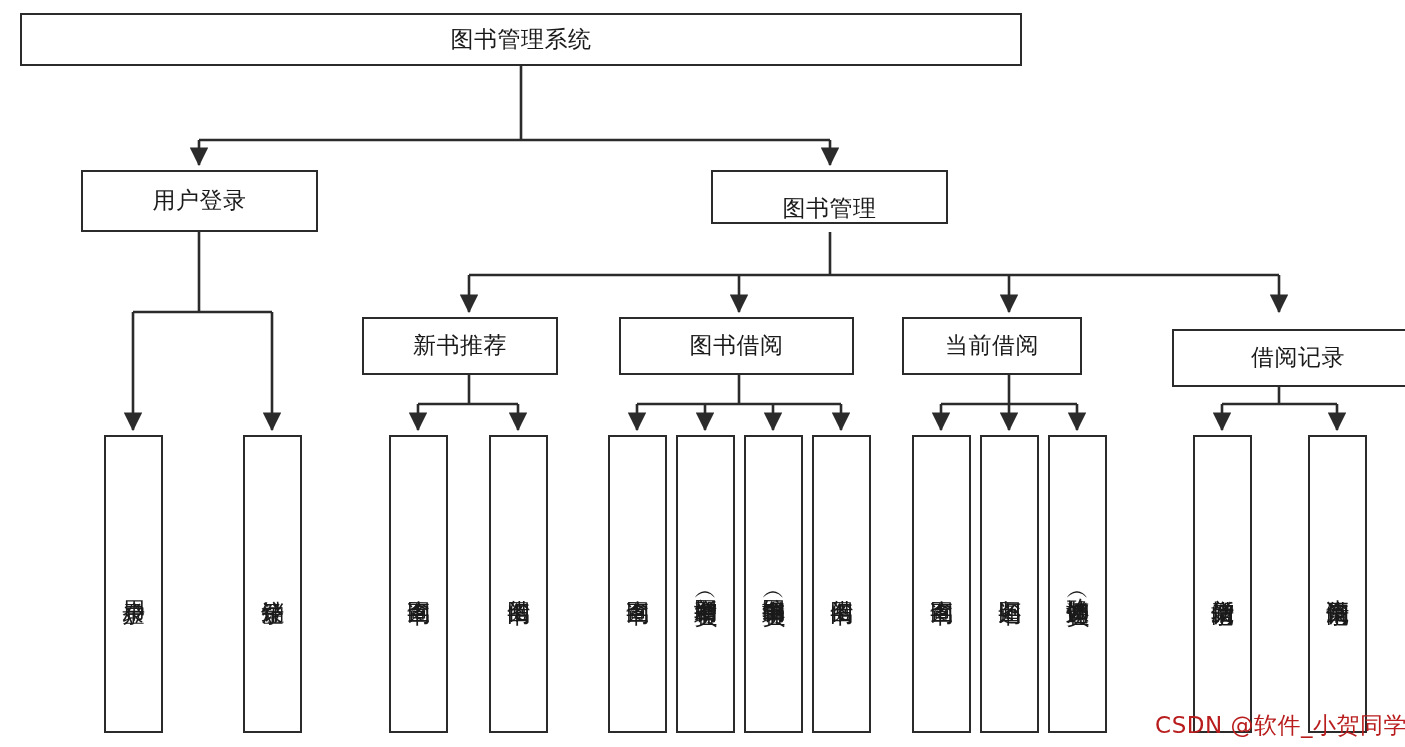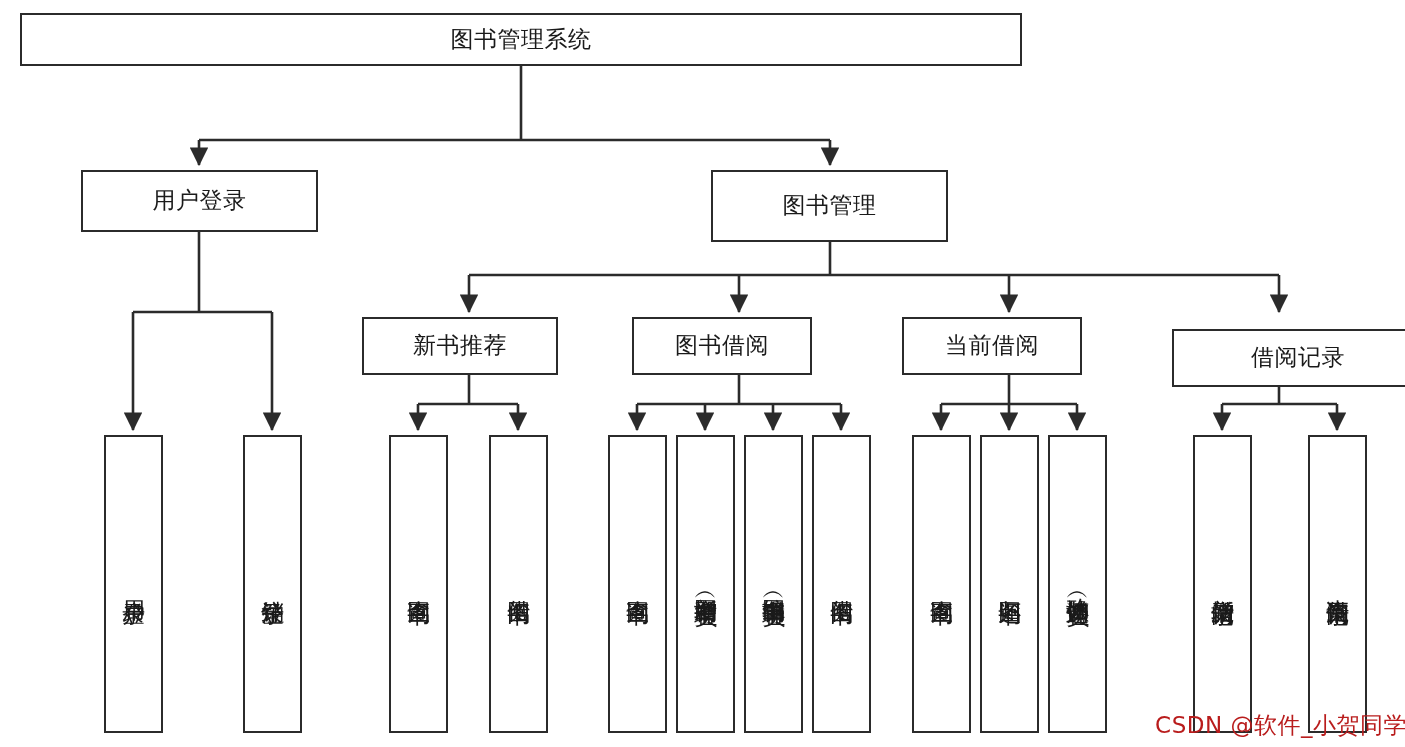--- a/index.html
+++ b/index.html
@@ -128,29 +128,29 @@
   </svg>
 
   <div class="node h" style="left:20px; top:13px; width:1002px; height:53px;">
     <span class="lbl">图书管理系统</span>
   </div>
 
   <div class="node h" style="left:81px; top:170px; width:237px; height:62px;">
     <span class="lbl">用户登录</span>
   </div>
 
-  <div class="node h" style="left:711px; top:170px; width:237px; height:72px;">
+  <div class="node h" style="left:711px; top:170px; width:237px; height:54px;align-items:flex-end;">
     <span class="lbl">图书管理</span>
   </div>
 
   <div class="node h" style="left:362px; top:317px; width:196px; height:58px;">
     <span class="lbl">新书推荐</span>
   </div>
 
-  <div class="node h" style="left:632px; top:317px; width:180px; height:58px;">
+  <div class="node h" style="left:619px; top:317px; width:235px; height:58px;">
     <span class="lbl">图书借阅</span>
   </div>
 
   <div class="node h" style="left:902px; top:317px; width:180px; height:58px;">
     <span class="lbl">当前借阅</span>
   </div>
 
   <div class="node h" style="left:1172px; top:317px; width:252px; height:58px;margin-top:12px;">
     <span class="lbl">借阅记录</span>
   </div>

